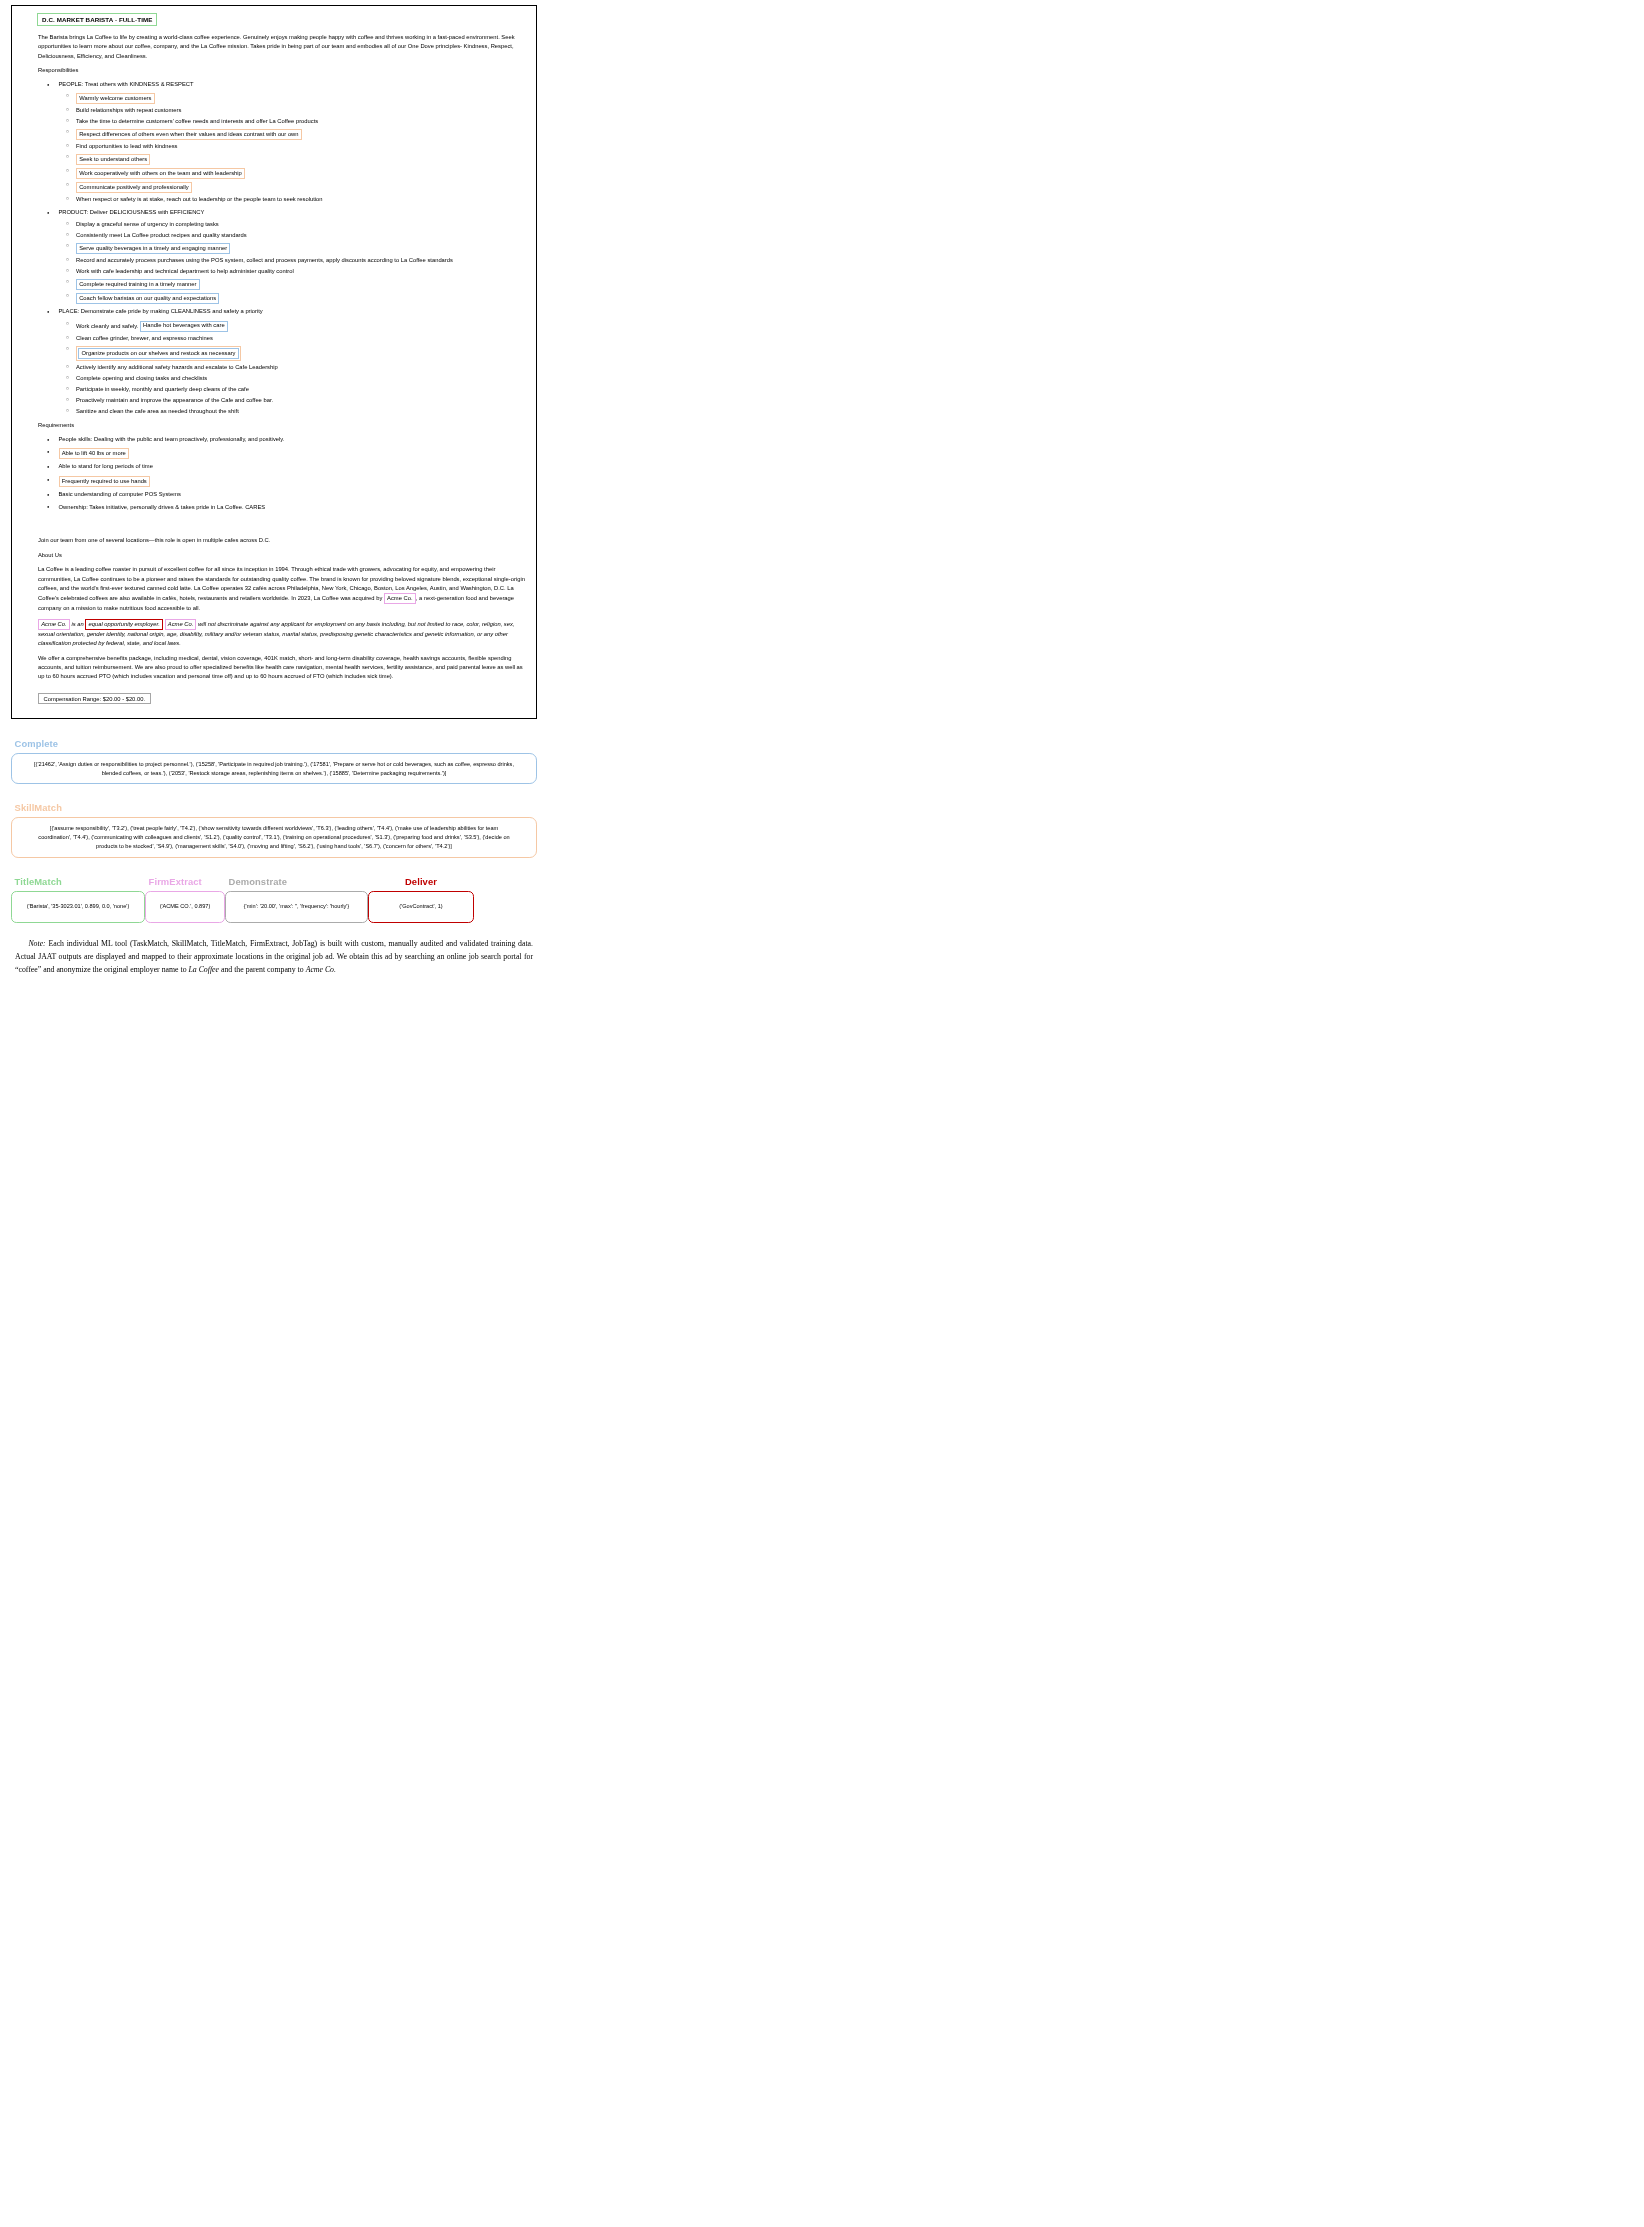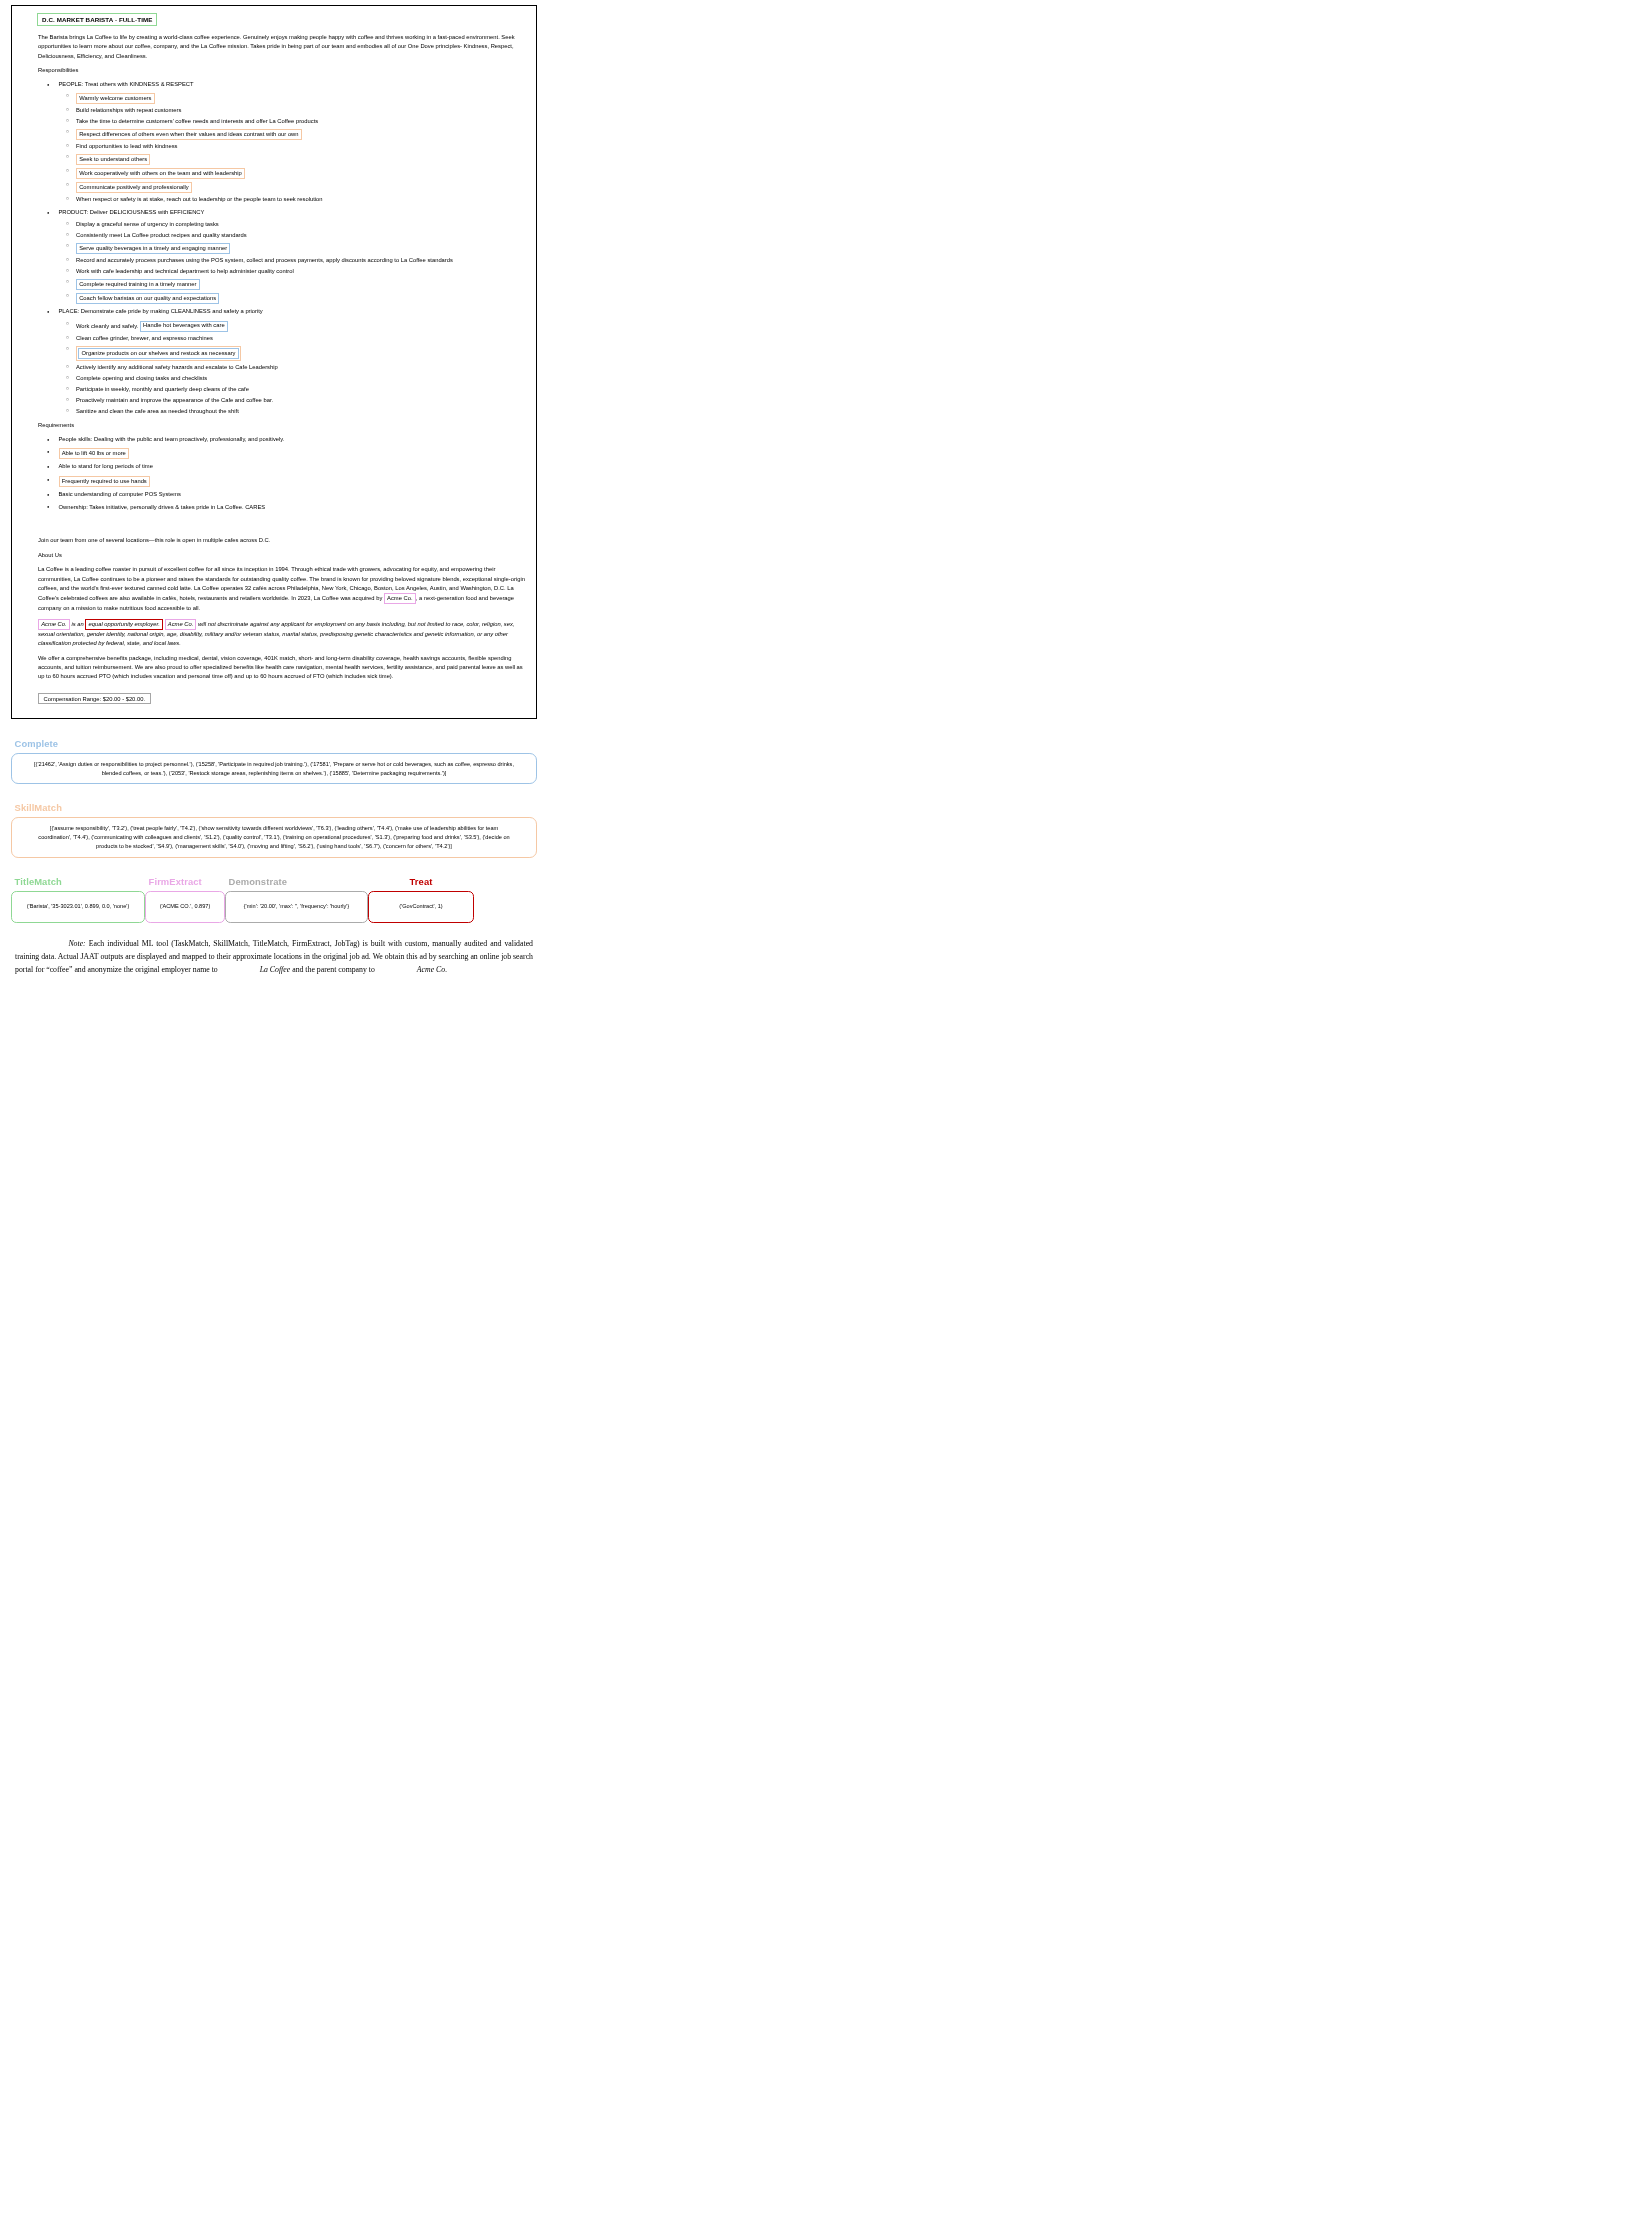--- a/index.html
+++ b/index.html
@@ -27,21 +27,21 @@
   .tool-box{border:1.8px solid;border-radius:7.1px;padding:5.3px 22px;text-align:center;font-size:5.6px;line-height:1.65;background:#fff;}
   .task{margin-top:19.6px;} .task .tool-head{color:#9DC3E6;} .task .tool-box{border-color:#9DC3E6;}
   .skill{margin-top:18px;} .skill .tool-head{color:#F5C8A4;} .skill .tool-box{border-color:#F5C8A4;}
   .row{display:flex;margin-top:18px;}
   .col .tool-box{padding:10.7px 3.6px;border-radius:5.3px;}
   .c-title{width:134px;} .c-title .tool-head{color:#8FD894;} .c-title .tool-box{border-color:#8FD894;}
   .c-firm{width:80px;} .c-firm .tool-head{color:#E9A7E6;} .c-firm .tool-box{border-color:#E9A7E6;}
   .c-wage{width:143px;} .c-wage .tool-head{color:#ABABAB;} .c-wage .tool-box{border-color:#ABABAB;}
   .c-job{width:106px;} .c-job .tool-head{color:#C00000;text-align:center;margin-left:0;} .c-job .tool-box{border-color:#C00000;}
   .note{margin:13.4px 15px 16px;font-family:"Liberation Serif",serif;font-size:7.8px;line-height:1.68;text-align:justify;text-indent:13.4px;}
-  .note .it{font-style:italic;margin-left:40px;}
+  .note .it{font-style:italic;}
 </style>
 </head>
 <body>
 
 <div class="page">
 
   <div class="ad-frame">
     <div class="title-box">
       <span>D.C. MARKET BARISTA - FULL-TIME</span>
     </div>
@@ -121,21 +121,21 @@
       </div>
       <div class="col c-firm">
         <div class="tool-head">FirmExtract</div>
         <div class="tool-box">('ACME CO.', 0.897)</div>
       </div>
       <div class="col c-wage">
         <div class="tool-head">Demonstrate</div>
         <div class="tool-box">{'min': '20.00', 'max': '', 'frequency': 'hourly'}</div>
       </div>
       <div class="col c-job">
-        <div class="tool-head">Treat</div>
+        <div class="tool-head">Deliver</div>
         <div class="tool-box">('GovContract', 1)</div>
       </div>
     </div>
 
   </div>
 
   <p class="note"><span class="it">Note:</span><span> Each individual ML tool (TaskMatch, SkillMatch, TitleMatch, FirmExtract, JobTag) is built with custom, manually audited and validated training data. Actual JAAT outputs are displayed and mapped to their approximate locations in the original job ad. We obtain this ad by searching an online job search portal for “coffee” and anonymize the original employer name to </span><span class="it">La Coffee</span><span> and the parent company to </span><span class="it">Acme Co.</span></p>
 
 </div>
 

